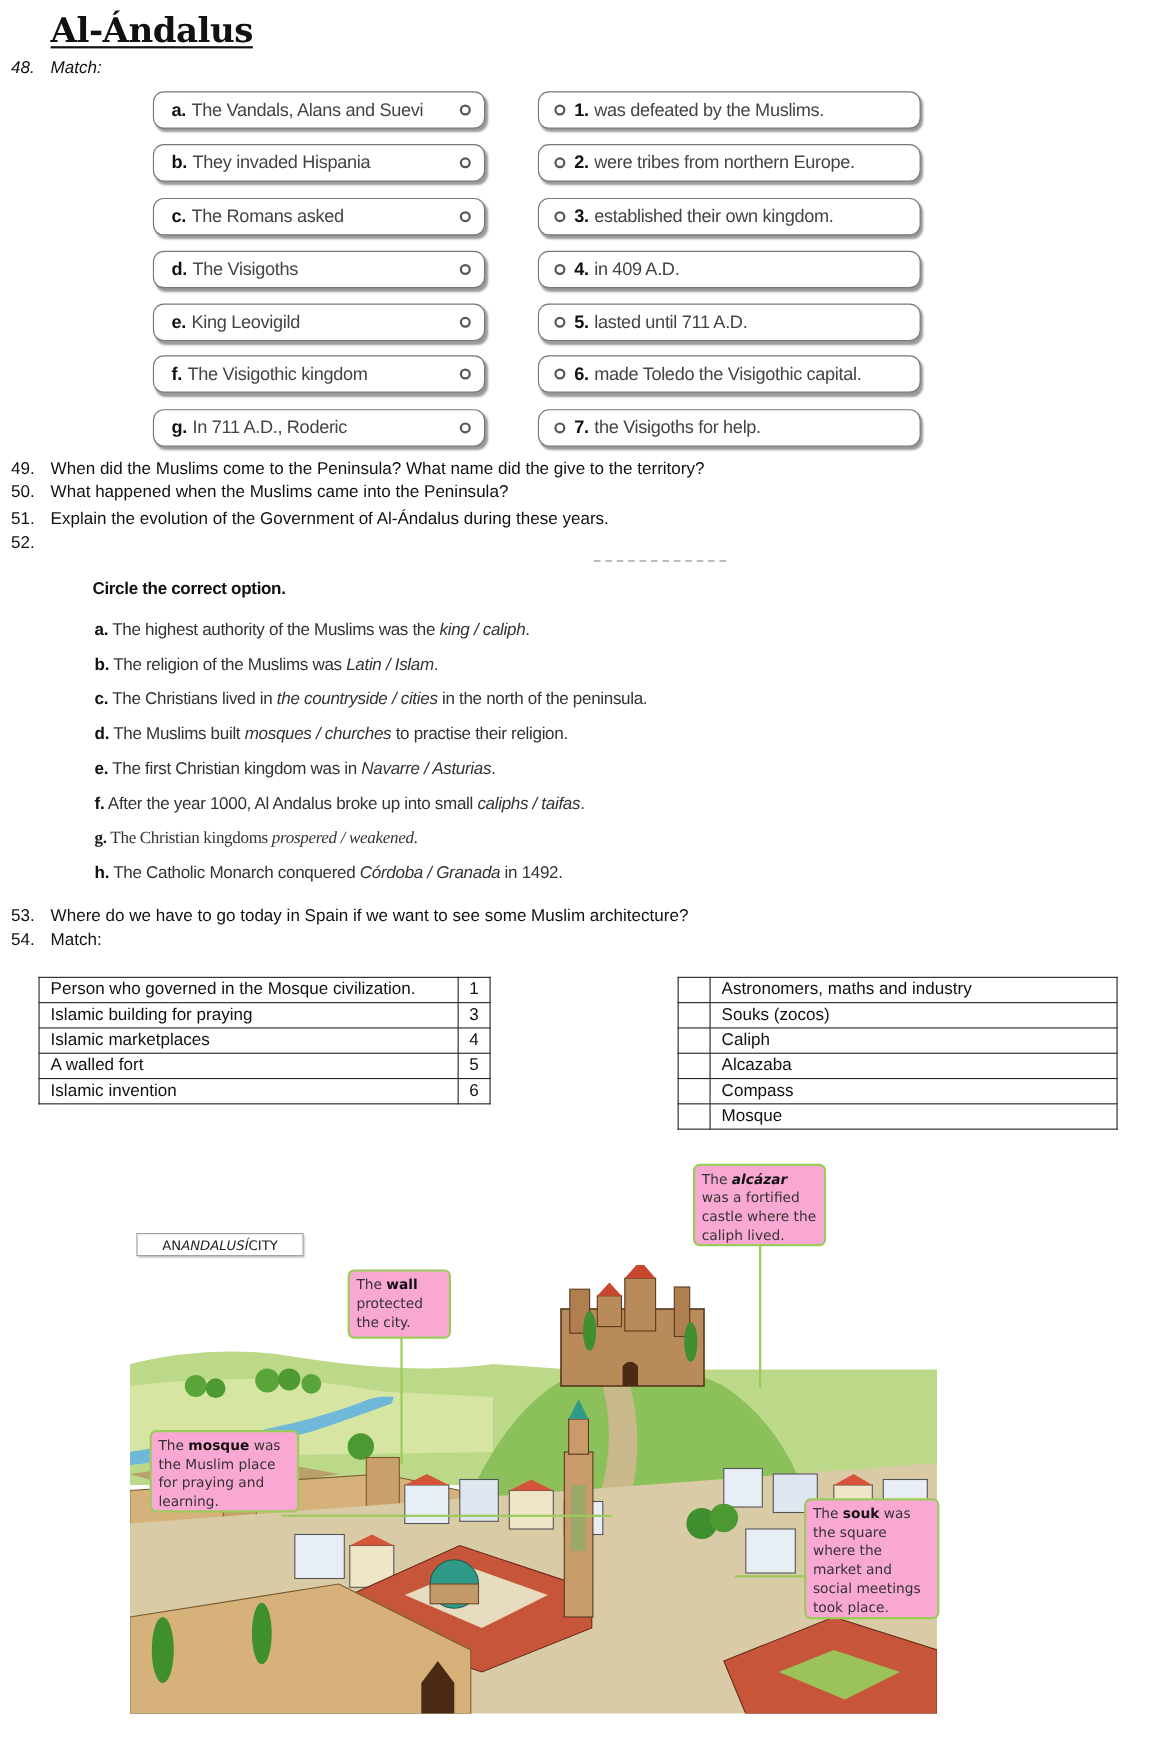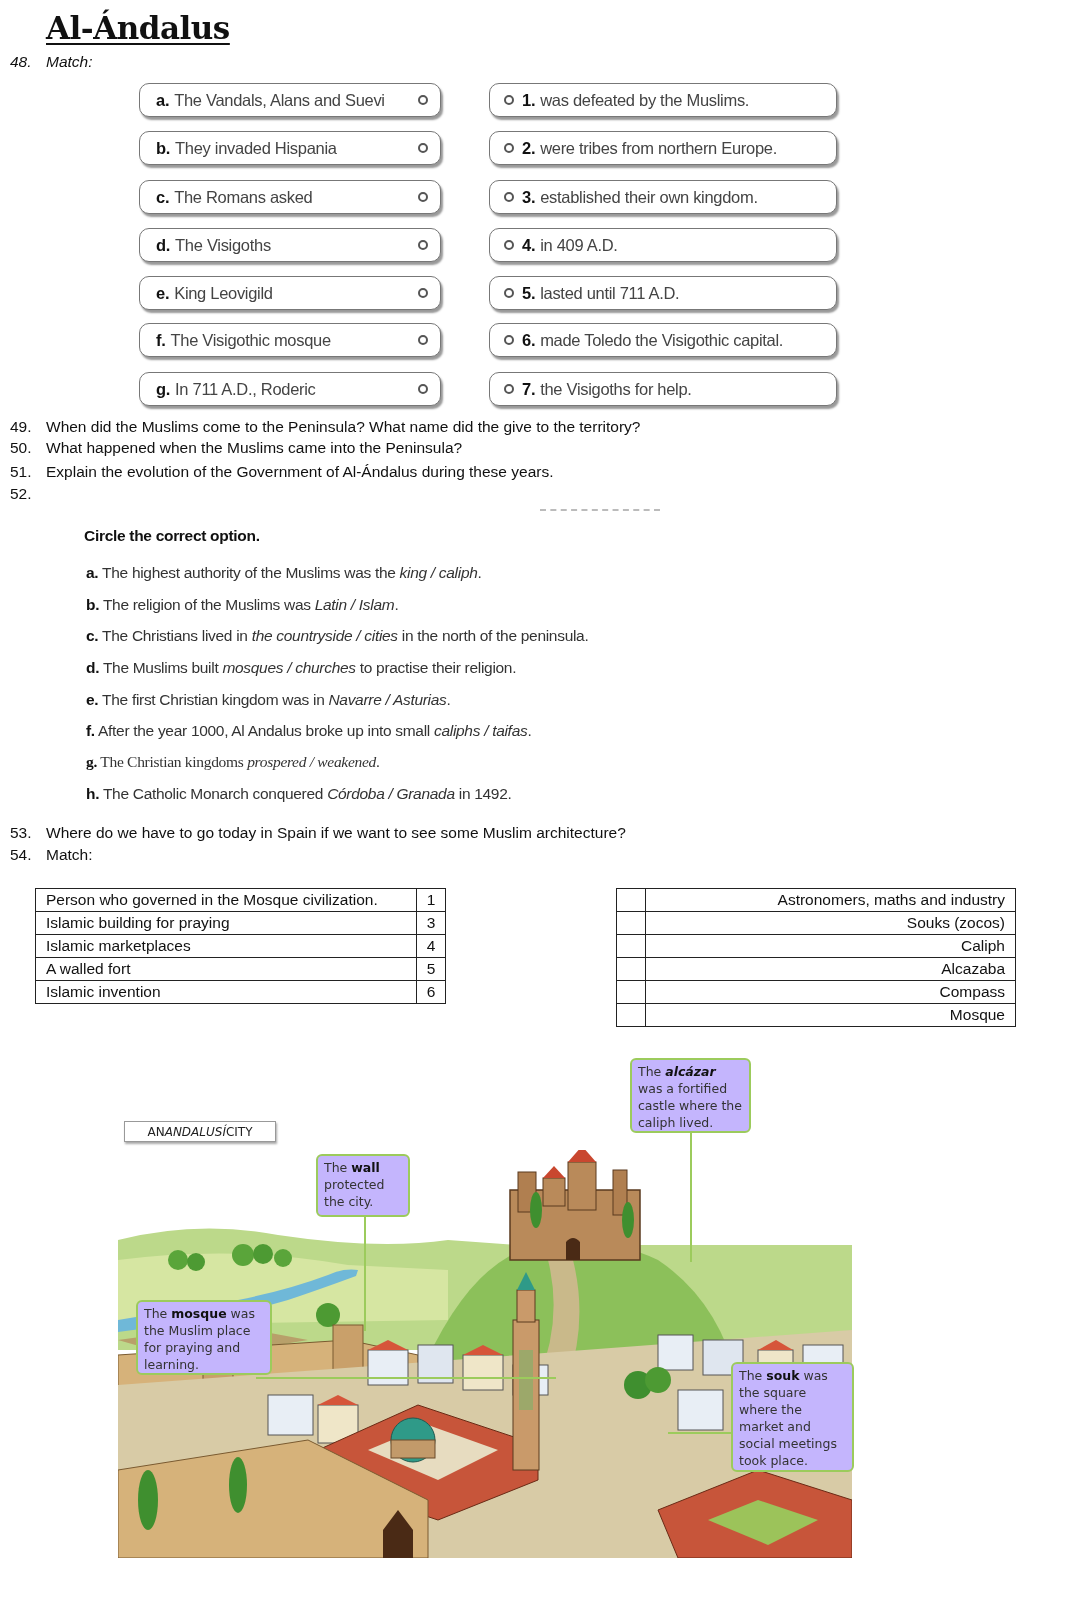--- a/index.html
+++ b/index.html
@@ -18,21 +18,21 @@
   .rbox{left:489px;width:348px;padding-left:14px;}
   .rbox .dot{margin-right:8px;}
   .circle-head{left:84px;top:527px;font-weight:bold;font-size:15.5px;font-family:"Liberation Sans",sans-serif;letter-spacing:-0.3px;}
   .copt{position:absolute;left:86px;font-size:15.5px;color:#333;white-space:nowrap;letter-spacing:-0.3px;}
   .copt b{color:#111;}
   .copt i{color:#333;}
   .dashes{left:540px;top:509px;width:120px;height:2px;border-top:2px dashed #bbb;}
   table.mt{position:absolute;border-collapse:collapse;font-family:"Liberation Sans",sans-serif;font-size:15.5px;}
   table.mt td{border:1.5px solid #222;height:23px;padding:0 10px;white-space:nowrap;}
   .illus{left:118px;top:1150px;width:734px;height:408px;overflow:hidden;}
-  .callout{position:absolute;background:#c4b5fd;border:2px solid #9ccb5c;border-radius:6px;font-family:"DejaVu Sans",sans-serif;font-size:12.5px;color:#333;line-height:17px;padding:3px 6px;}
+  .callout{position:absolute;background:#f9a8d4;border:2px solid #9ccb5c;border-radius:6px;font-family:"DejaVu Sans",sans-serif;font-size:12.5px;color:#333;line-height:17px;padding:3px 6px;}
   .callout b{color:#111;}
   .tag{position:absolute;left:124px;top:1121px;width:152px;height:21px;border:1.5px solid #999;background:#fff;box-shadow:1px 2px 2px #aaa;font-family:"DejaVu Sans",sans-serif;font-size:12px;color:#222;display:flex;align-items:center;justify-content:center;}
   .leader{position:absolute;background:#9ccb5c;}
 </style>
 </head>
 <body>
 
 <div class="abs title">Al-Ándalus</div>
 
 <div class="abs q" style="left:0;top:51px;width:300px;height:22px;font-style:italic;">
@@ -60,21 +60,21 @@
     <span>The Visigoths</span>
     <span class="dot"></span>
   </div>
 <div class="mbox lbox" style="top:276px;">
     <b>e.</b>
     <span>King Leovigild</span>
     <span class="dot"></span>
   </div>
 <div class="mbox lbox" style="top:323px;">
     <b>f.</b>
-    <span>The Visigothic mosque</span>
+    <span>The Visigothic kingdom</span>
     <span class="dot"></span>
   </div>
 <div class="mbox lbox" style="top:372px;">
     <b>g.</b>
     <span>In 711 A.D., Roderic</span>
     <span class="dot"></span>
   </div>
 
 <div class="mbox rbox" style="top:83px;">
     <span class="dot"></span>
@@ -169,21 +169,21 @@
         <td>A walled fort</td>
         <td style="text-align:center;padding:0;">5</td>
       </tr>
   <tr>
         <td>Islamic invention</td>
         <td style="text-align:center;padding:0;">6</td>
       </tr>
 </tbody>
   </table>
 
-<table class="mt" style="left:616px;top:888px;width:400px;text-align:right;">
+<table class="mt" style="left:616px;top:888px;width:400px;">
   <tbody>
       <tr>
         <td style="width:29px;padding:0;"></td>
         <td>Astronomers, maths and industry</td>
       </tr>
   <tr>
         <td style="padding:0;"></td>
         <td>Souks (zocos)</td>
       </tr>
   <tr>

